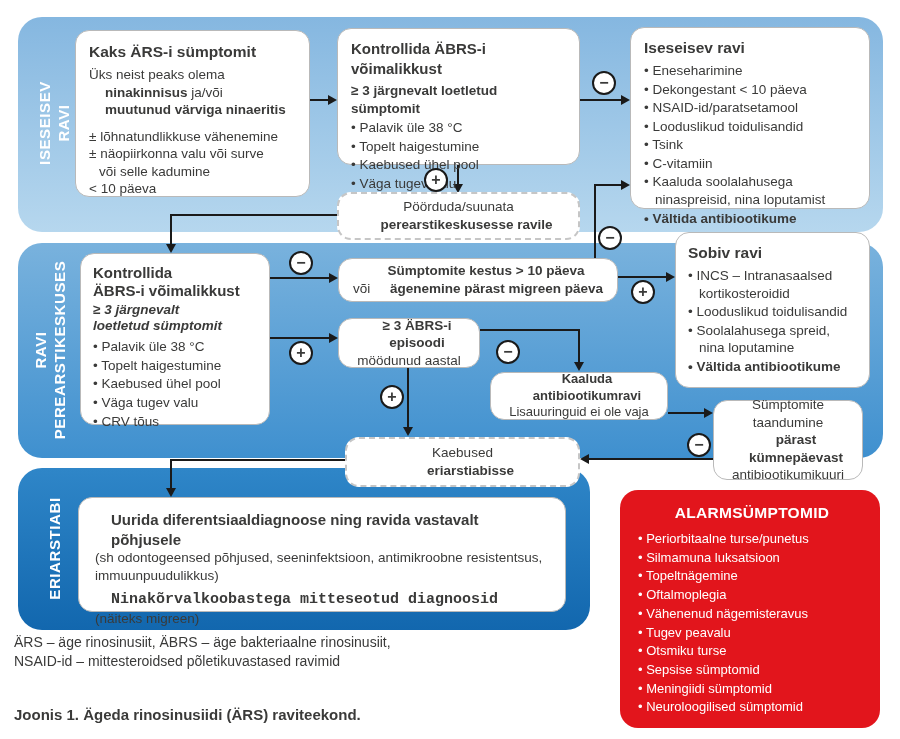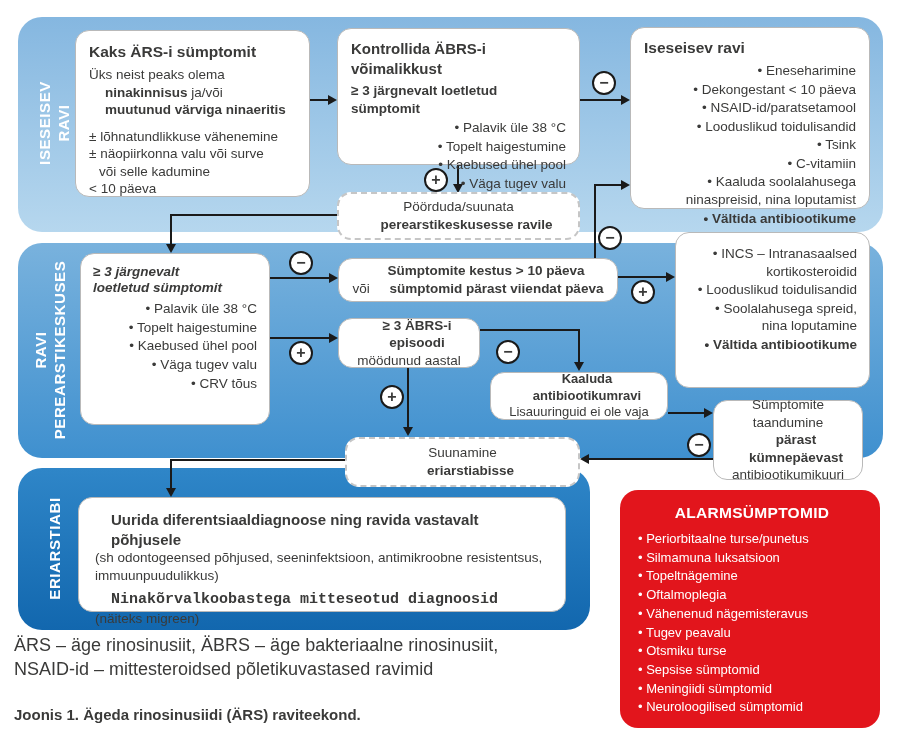--- a/index.html
+++ b/index.html
@@ -18,21 +18,21 @@
           color:#fff;font-weight:bold;font-size:15px;letter-spacing:.6px;
           text-align:center;line-height:1.25;white-space:nowrap;}
 
   
   .wbox{position:absolute;background:#fff;border:1px solid #b9b9b9;border-radius:14px;
         box-sizing:border-box;font-size:13.5px;line-height:1.3;}
   .dashed{border:2px dashed #c6c6c6;}
   .wbox .ttl{font-weight:bold;font-size:15.5px;margin:0 0 4px 0;}
   .wbox .sub{font-weight:bold;margin:0 0 2px 0;}
   .wbox ul{margin:2px 0 0 0;padding:0;list-style:none;}
-  .wbox li{padding-left:11px;text-indent:-11px;margin:1px 0;text-align:right;}
+  .wbox li{padding-left:11px;text-indent:-11px;margin:1px 0;}
   .wbox li::before{content:"• ";}
   .b{font-weight:bold;margin-left:16px;}
   .center{display:flex;flex-direction:column;align-items:center;justify-content:center;text-align:center;}
 
   
   .hl{position:absolute;height:2px;background:#1a1a1a;}
   .vl{position:absolute;width:2px;background:#1a1a1a;}
   .arr-r{position:absolute;width:0;height:0;border-top:5px solid transparent;
          border-bottom:5px solid transparent;border-left:9px solid #1a1a1a;}
   .arr-l{position:absolute;width:0;height:0;border-top:5px solid transparent;
@@ -46,21 +46,21 @@
   
   .alarm{position:absolute;left:620px;top:490px;width:260px;height:238px;background:#e2151c;
          border-radius:18px;color:#fff;box-sizing:border-box;padding:12px 14px 10px 18px;}
   .alarm .attl{text-align:center;font-weight:bold;font-size:15.5px;margin:2px 0 8px 0;letter-spacing:.3px;}
   .alarm ul{margin:0;padding:0;list-style:none;font-size:13px;line-height:1.44;}
   .alarm li{padding-left:11px;text-indent:-11px;}
   .alarm li::before{content:"• ";}
   .alarm .aftr{text-align:center;font-weight:bold;font-size:15.5px;margin-top:9px;letter-spacing:.3px;}
 
   
-  .abbrev{position:absolute;left:14px;top:633px;font-size:18px;line-height:1.35;}
+  .abbrev{position:absolute;left:14px;top:633px;font-size:14px;line-height:1.35;}
   .caption{position:absolute;left:14px;top:706px;font-size:15px;font-weight:bold;}
 </style>
 </head>
 <body>
 
 <div id="canvas">
 
   <div class="band band-self"></div>
   <div class="band band-primary"></div>
   <div class="band band-spec"></div>
@@ -184,66 +184,71 @@
       <li class="b">Vältida antibiootikume</li>
     </ul>
   </div>
 
   <div class="wbox dashed center" style="left:337px;top:192px;width:243px;height:48px;">
     <div>Pöörduda/suunata</div>
     <div class="b">perearstikeskusesse ravile</div>
   </div>
 
   <div class="wbox" style="left:80px;top:253px;width:190px;height:172px;padding:10px 12px;">
+    <div class="ttl" style="font-size:15px;margin-bottom:2px;line-height:1.2;">
+      <span>Kontrollida</span><br>
+      <span>ÄBRS-i võimalikkust</span>
+    </div>
     <div class="sub" style="line-height:1.2;margin-bottom:4px;font-style:italic;">
       <span>≥ 3 järgnevalt</span><br>
       <span>loetletud sümptomit</span>
     </div>
     <ul>
       <li>Palavik üle 38 °C</li>
       <li>Topelt haigestumine</li>
       <li>Kaebused ühel pool</li>
       <li>Väga tugev valu</li>
       <li>CRV tõus</li>
     </ul>
   </div>
 
   <div class="wbox center" style="left:338px;top:258px;width:280px;height:44px;">
     <div class="b">Sümptomite kestus &gt; 10 päeva</div>
-    <div><span>või </span><span class="b">sümptomid pärast viiendat päeva</span></div>
+    <div><span>või </span><span class="b">ägenemine pärast migreen päeva</span></div>
   </div>
 
   <div class="wbox center" style="left:338px;top:318px;width:142px;height:50px;">
     <div class="b">≥ 3 ÄBRS-i episoodi</div>
     <div>möödunud aastal</div>
   </div>
 
   <div class="wbox center" style="left:490px;top:372px;width:178px;height:48px;font-size:13px;">
     <div class="b">Kaaluda antibiootikumravi</div>
     <div>Lisauuringuid ei ole vaja</div>
   </div>
 
   <div class="wbox" style="left:675px;top:232px;width:195px;height:156px;padding:10px 12px;">
+    <div class="ttl">Sobiv ravi</div>
     <ul>
       <li>INCS – Intranasaalsed kortikosteroidid</li>
       <li>Looduslikud toidulisandid</li>
       <li>Soolalahusega spreid, nina loputamine</li>
       <li class="b">Vältida antibiootikume</li>
     </ul>
   </div>
 
   <div class="wbox center" style="left:713px;top:400px;width:150px;height:80px;z-index:4;">
     <div>Sümptomite</div>
     <div>taandumine</div>
     <div class="b">pärast kümnepäevast</div>
     <div>antibiootikumikuuri</div>
   </div>
 
   <div class="wbox dashed center" style="left:345px;top:437px;width:235px;height:50px;z-index:4;">
-    <div>Suunamine</div>
+    <div>Kaebused</div>
     <div class="b">eriarstiabisse</div>
   </div>
 
   <div class="wbox" style="left:78px;top:497px;width:488px;height:115px;padding:12px 16px;">
     <div class="b" style="font-size:15px;">Uurida diferentsiaaldiagnoose ning ravida vastavalt põhjusele</div>
     <div>(sh odontogeensed põhjused, seeninfektsioon, antimikroobne resistentsus, immuunpuudulikkus)</div>
     <div class="b" style="font-size:15px;margin-top:6px;font-family:Liberation Mono, monospace;">Ninakõrvalkoobastega mitteseotud diagnoosid</div>
     <div>(näiteks migreen)</div>
   </div>
 

